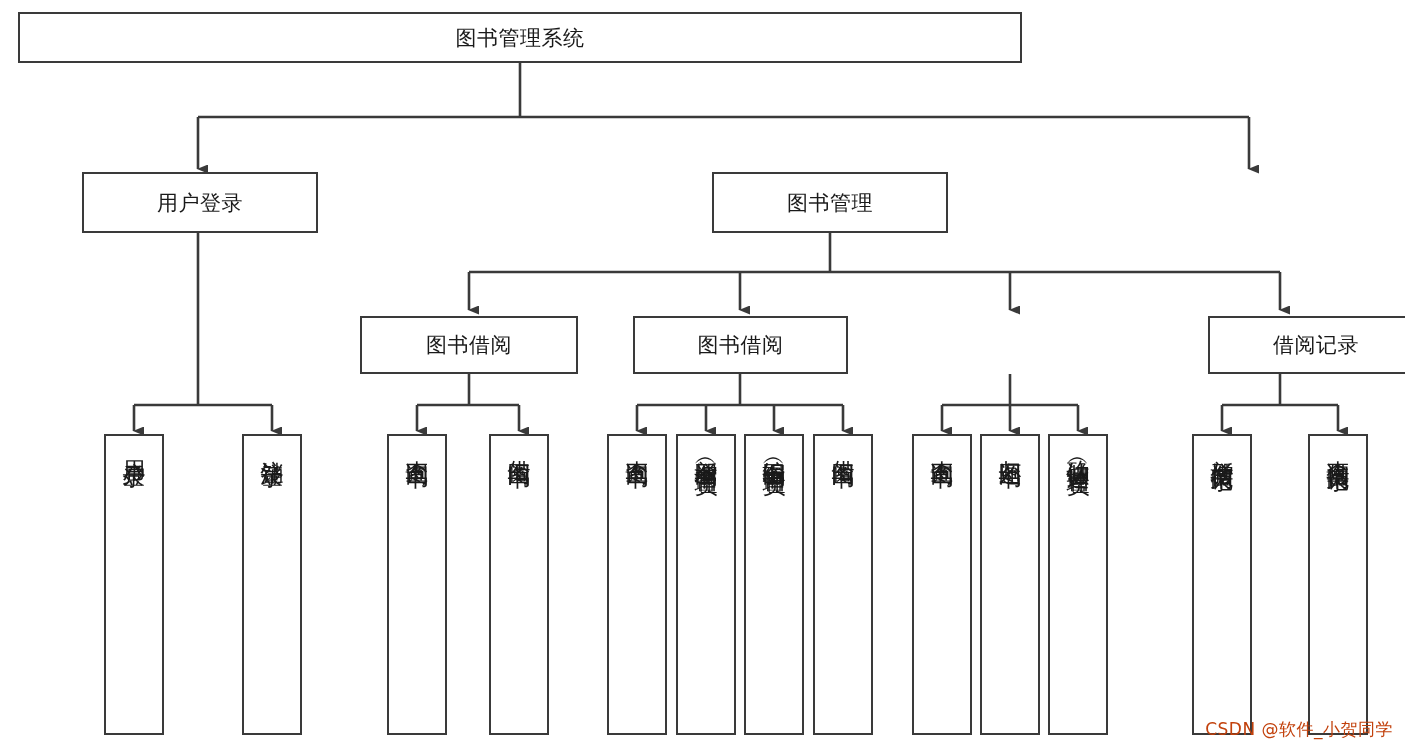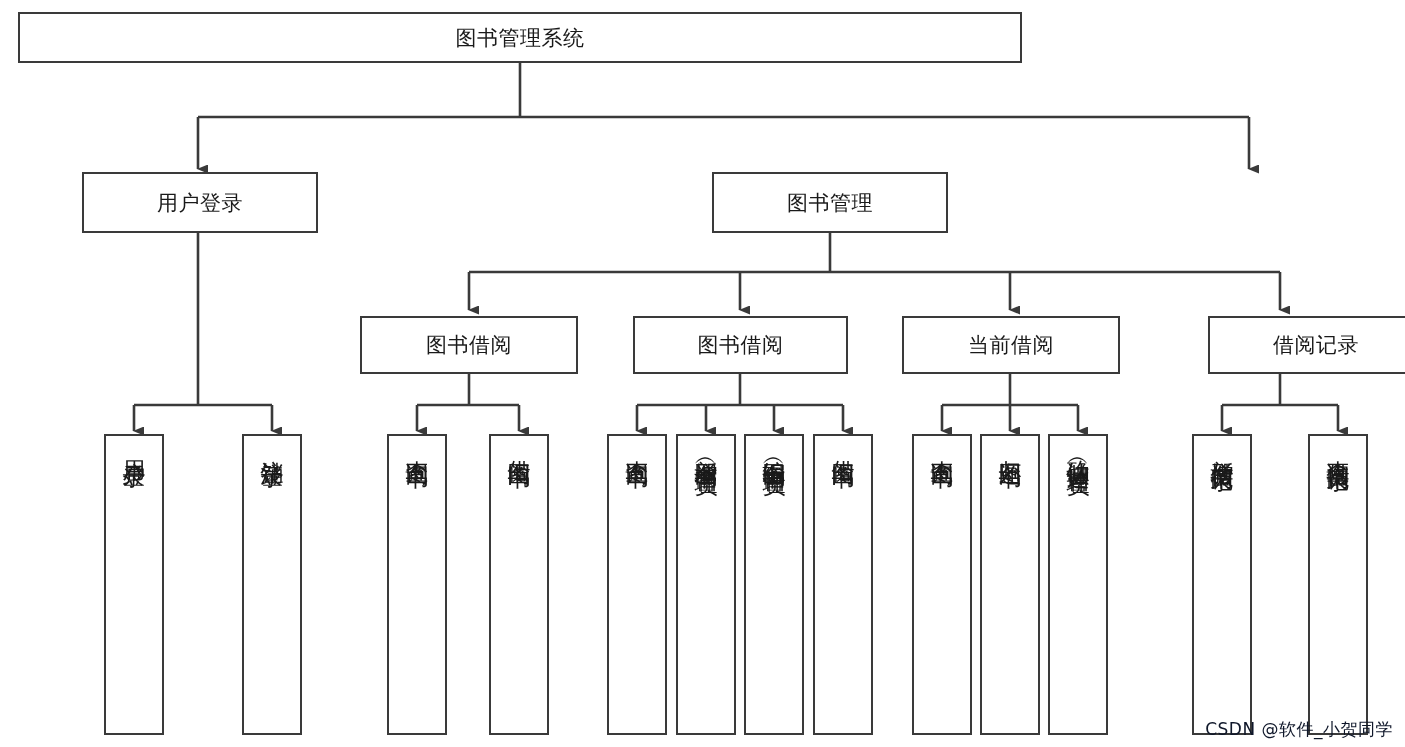--- a/index.html
+++ b/index.html
@@ -56,21 +56,21 @@
   }
   .node .hlabel {
     display: block;
     text-align: center;
   }
   #watermark {
     position: absolute;
     right: 12px;
     bottom: 6px;
     font-size: 17px;
-    color: #0f172a;
+    color: #c2410c;
     white-space: nowrap;
     letter-spacing: 0.5px;
   }
 </style>
 </head>
 <body>
 
 <div id="diagram-root">
 
   <svg id="wire-layer" viewBox="0 0 1405 747" width="1405" height="747" xmlns="http://www.w3.org/2000/svg">
@@ -137,23 +137,20 @@
   </div>
 
   <div class="node horiz" style="left:360px; top:316px; width:218px; height:58px;">
     <span class="hlabel">图书借阅</span>
   </div>
 
   <div class="node horiz" style="left:633px; top:316px; width:215px; height:58px;">
     <span class="hlabel">图书借阅</span>
   </div>
 
-  <div class="node horiz" style="left:902px; top:316px; width:218px; height:58px;">
-    <span class="hlabel">当前借阅</span>
-  </div>
 
   <div class="node horiz" style="left:1172px; top:316px; width:216px; height:58px;margin-left:36px;">
     <span class="hlabel">借阅记录</span>
   </div>
 
   <div class="node vert" style="left:104px; top:434px; width:60px; height:301px;">
     <span class="vlabel">用户登录</span>
   </div>
   <div class="node vert" style="left:242px; top:434px; width:60px; height:301px;">
     <span class="vlabel">注销登录</span>

